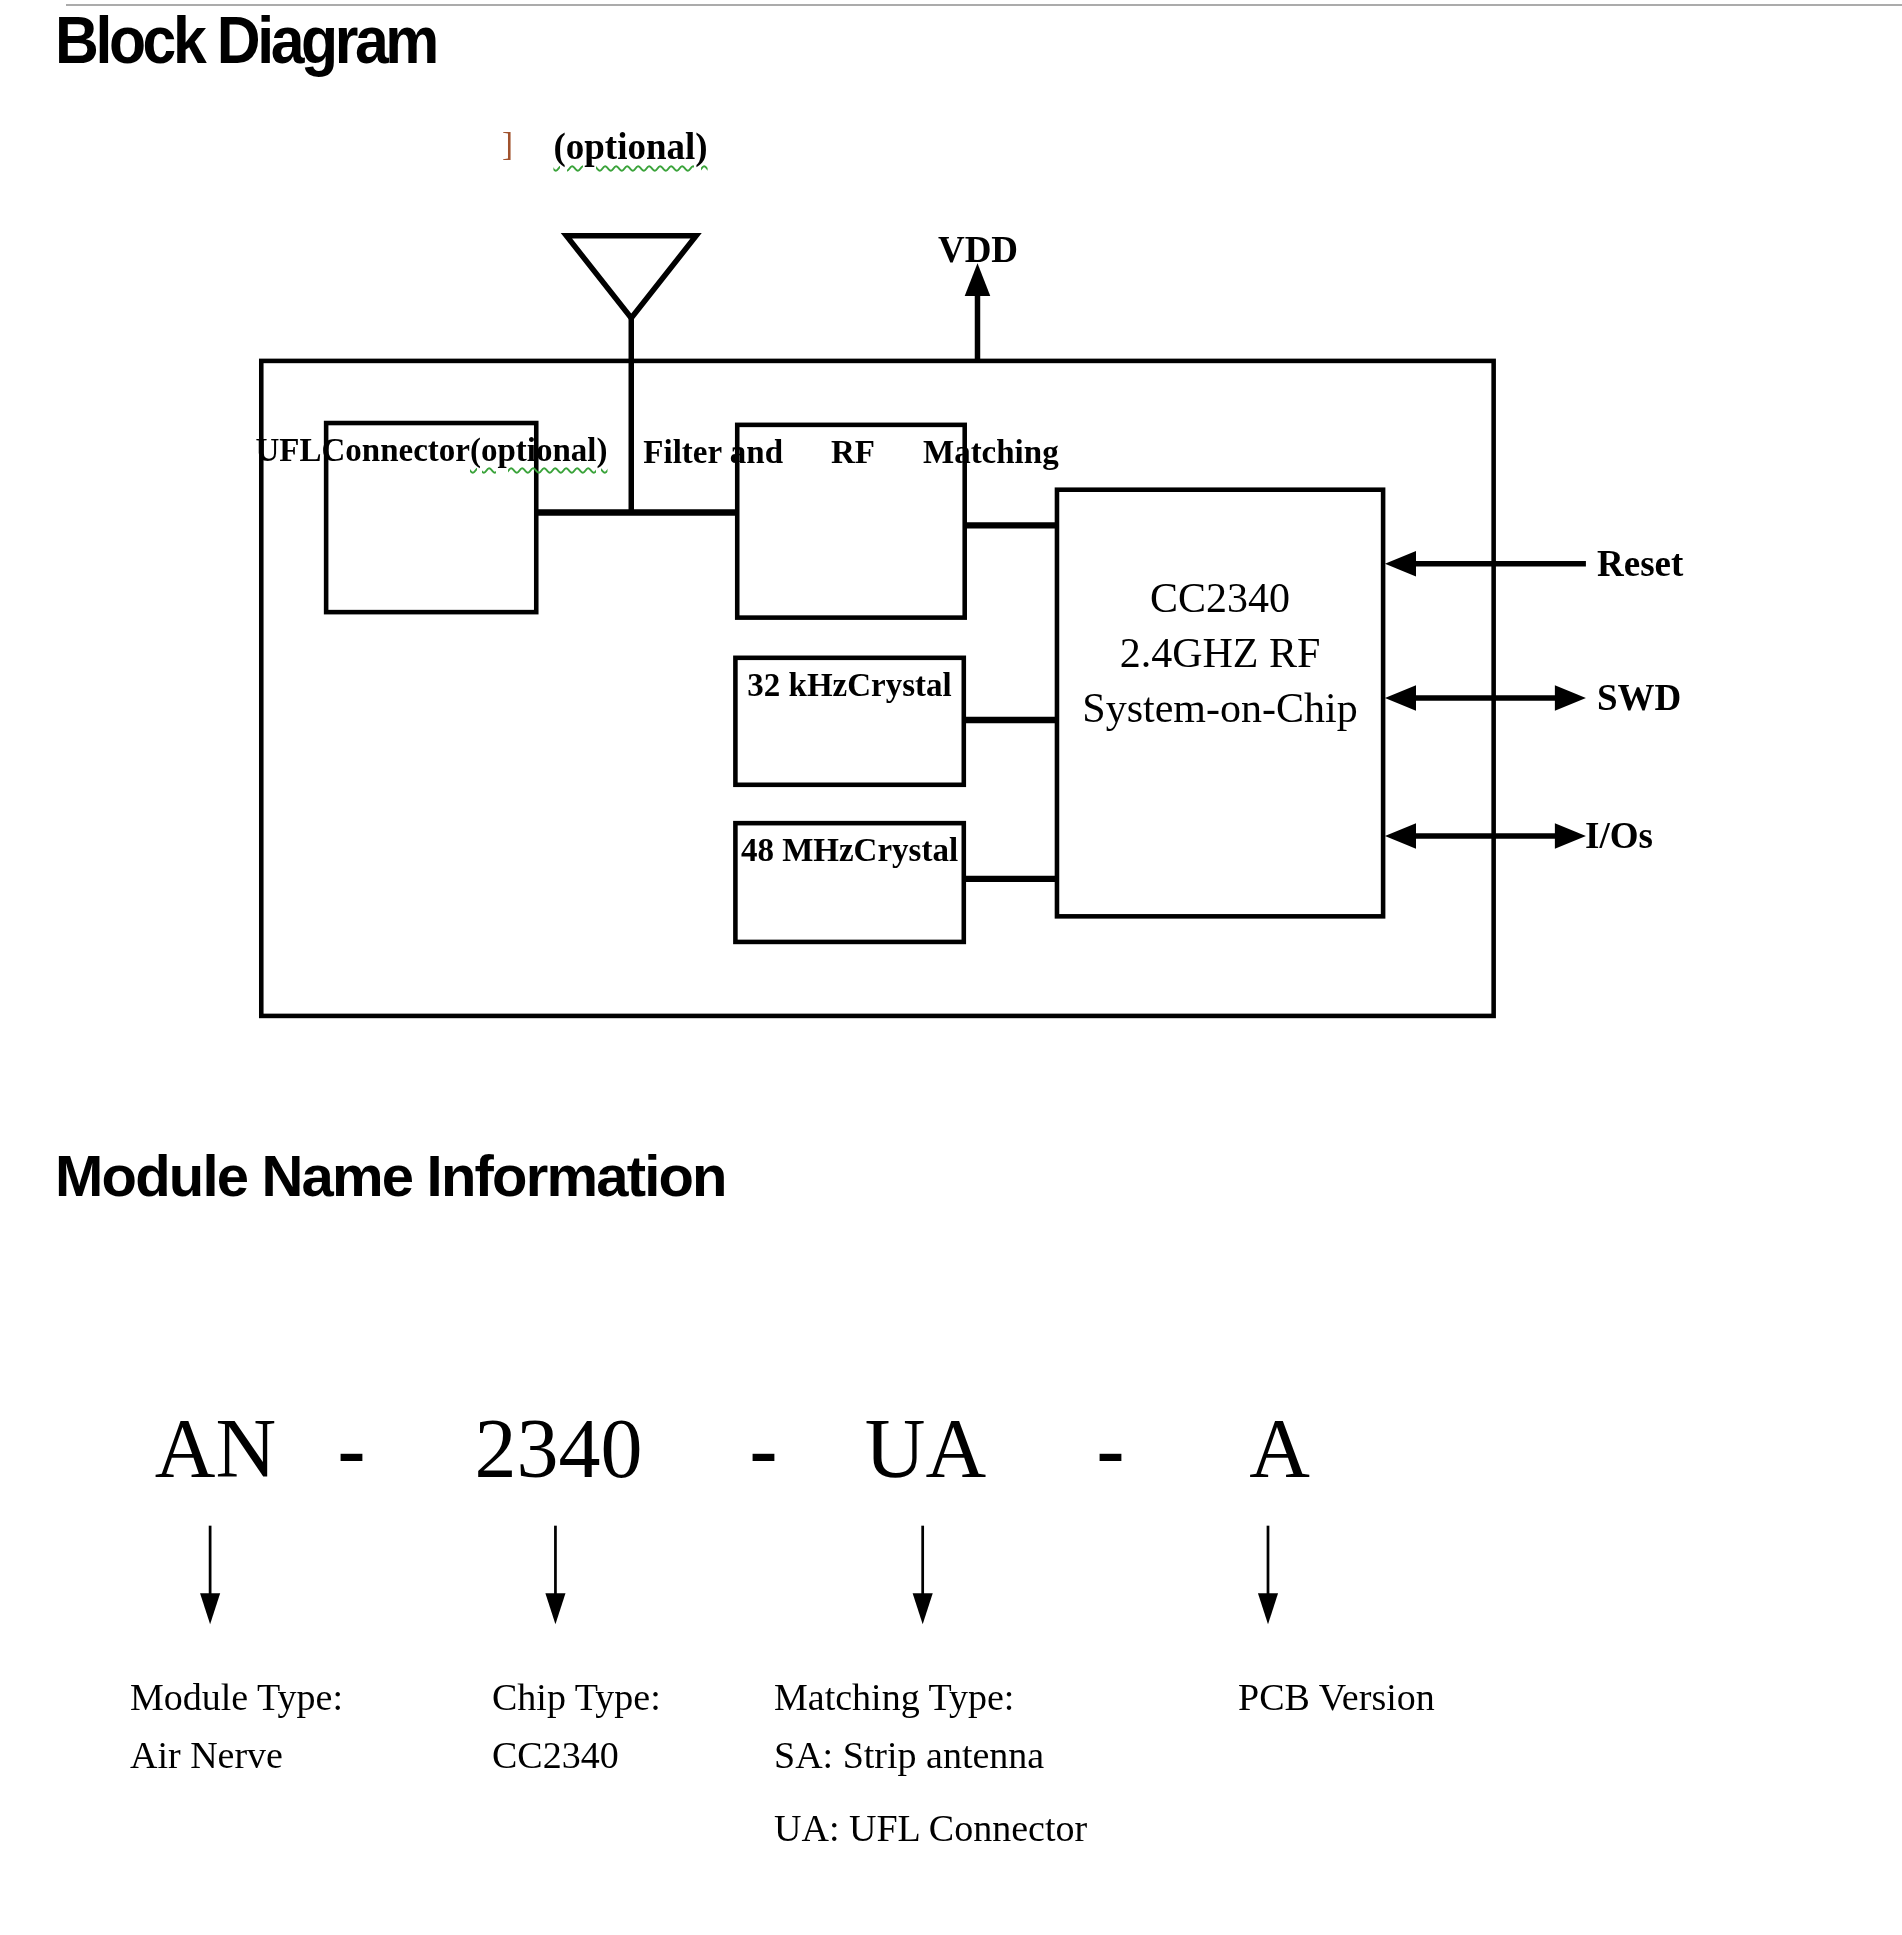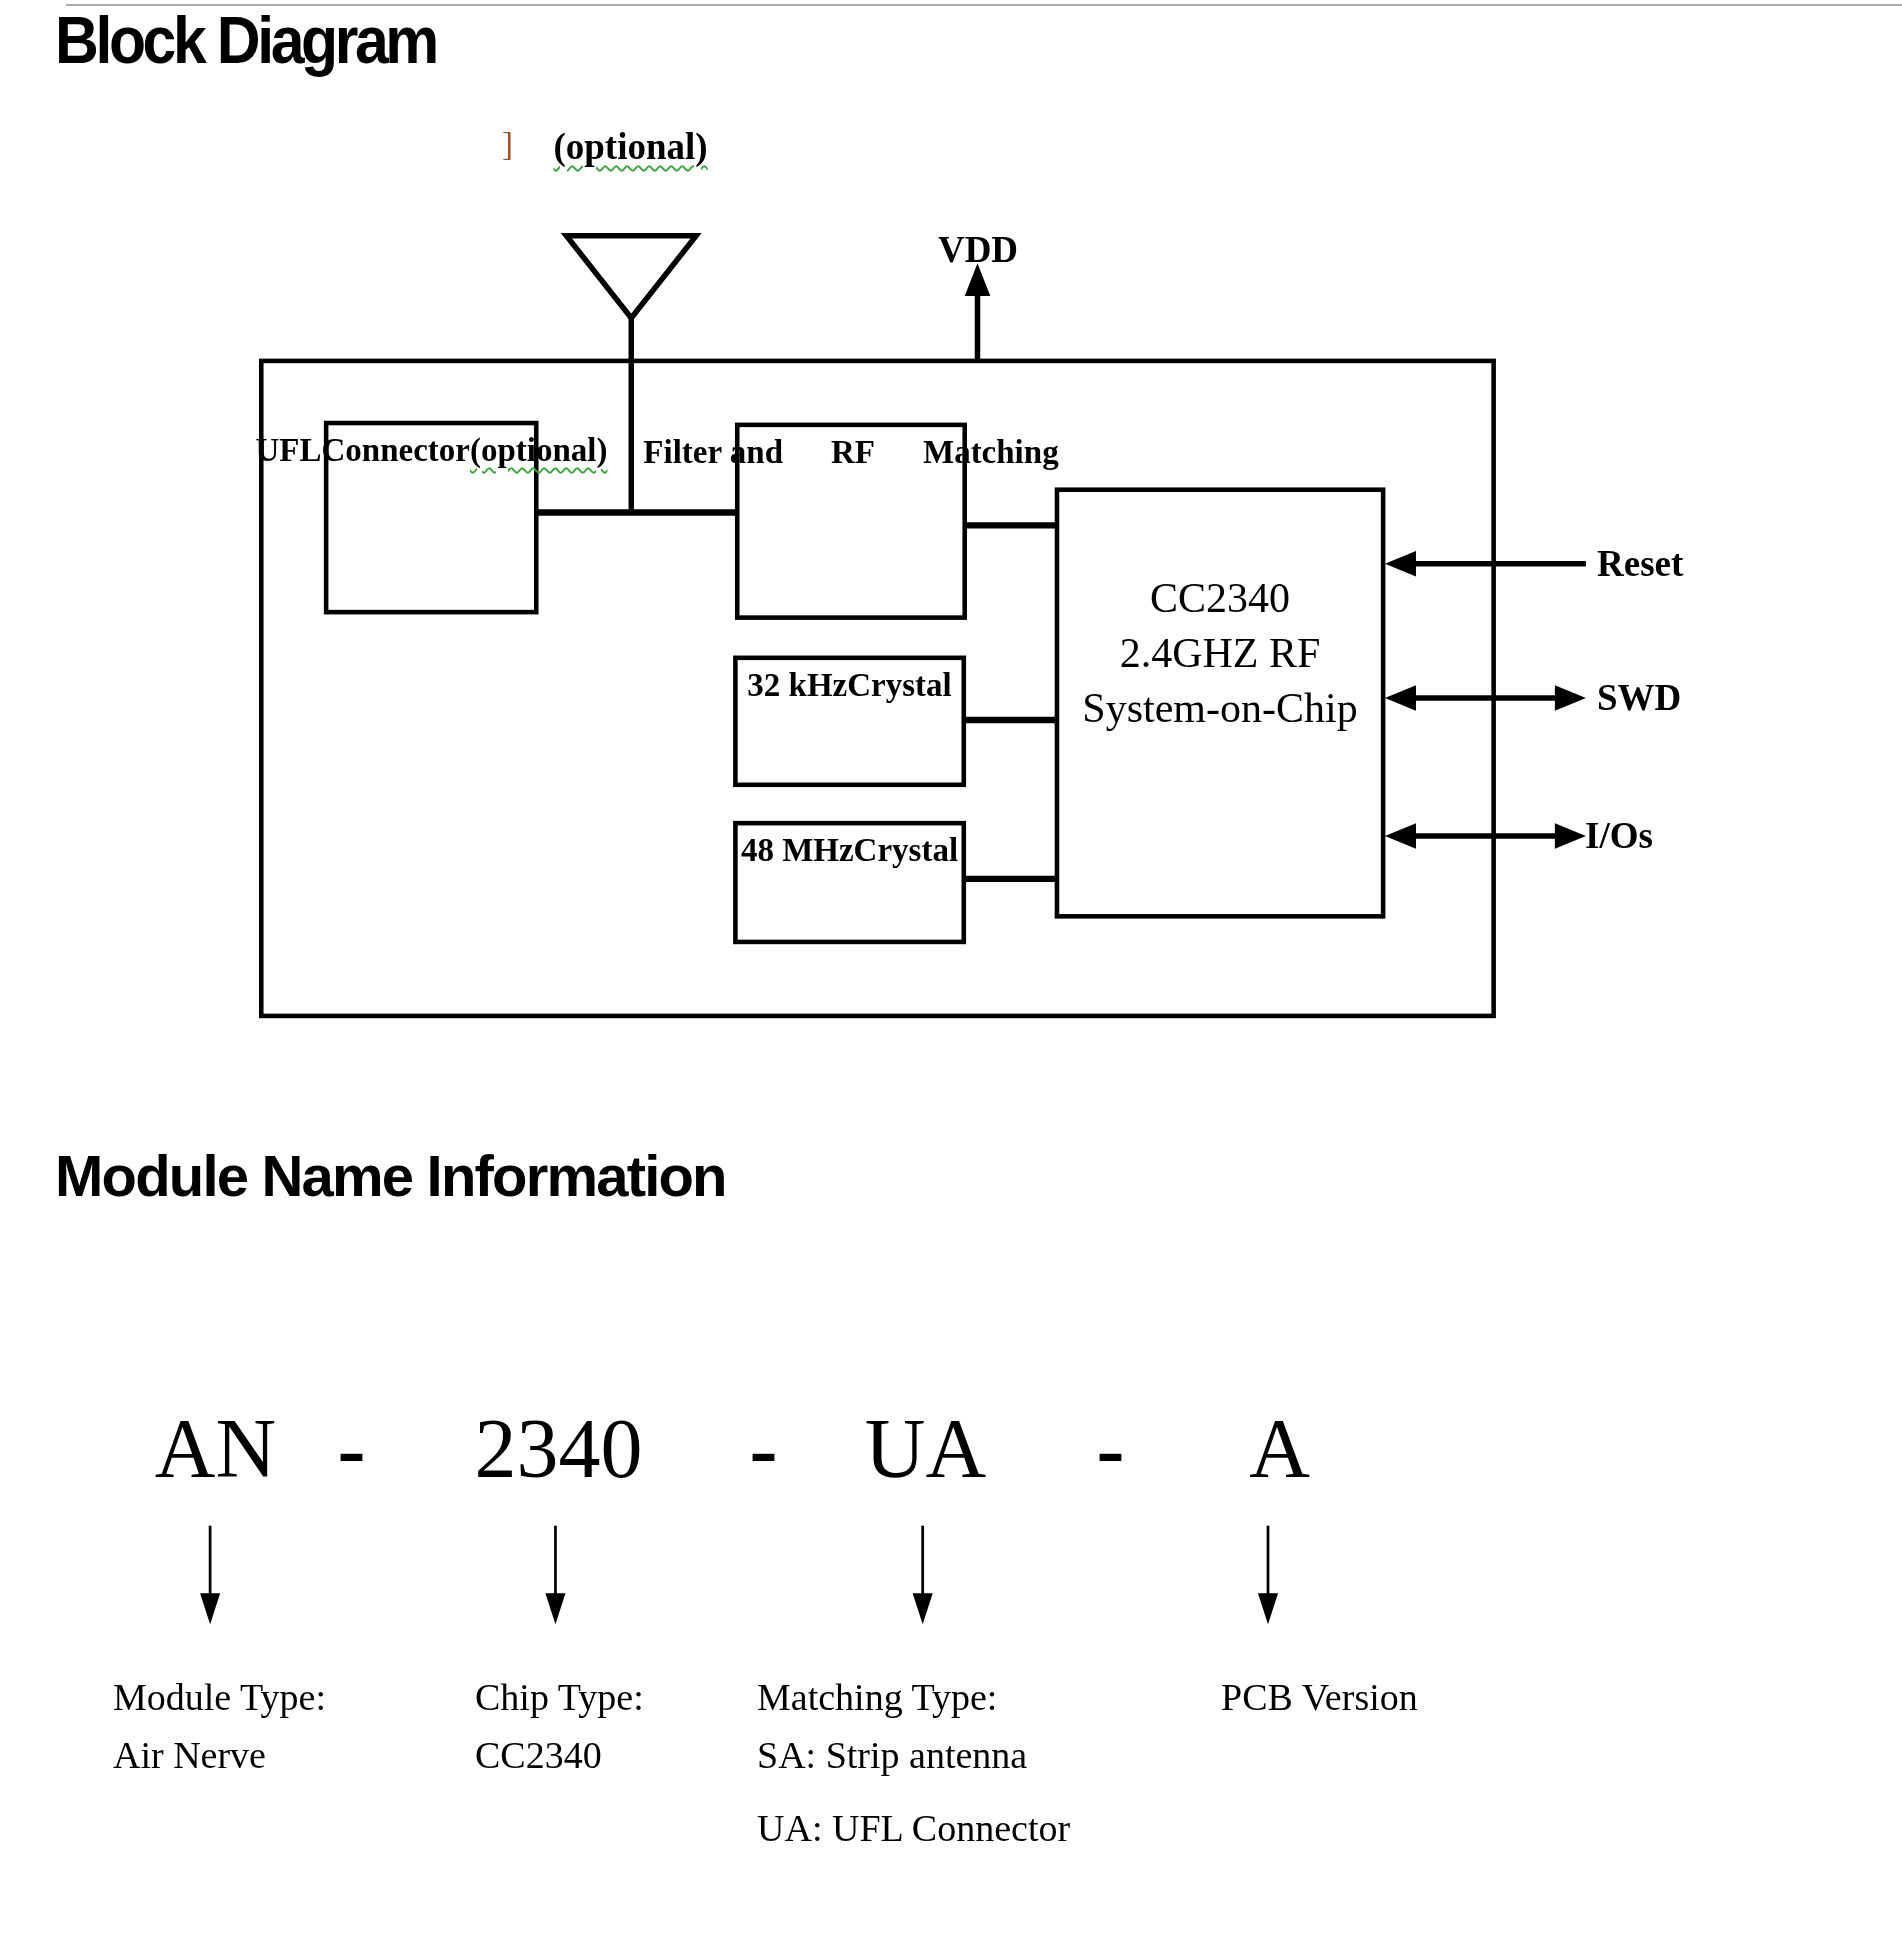--- a/index.html
+++ b/index.html
@@ -30,21 +30,21 @@
     display:flex; align-items:flex-start; justify-content:center;
     text-align:center; font-weight:700; font-size:33px; line-height:48px; white-space:nowrap;
   }
   .soc-text {
     text-align:center; font-weight:400; font-size:42px; line-height:55px; white-space:nowrap;
   }
   .port-label { font-weight:700; font-size:37px; line-height:44px; white-space:nowrap; }
   
   .seg { width:183px; text-align:center; font-size:84px; line-height:101px; white-space:nowrap; }
   .sep { width:183px; text-align:center; font-size:84px; line-height:101px; font-weight:700; }
-  .nm-label { font-size:38px; line-height:46px; white-space:nowrap; }
+  .nm-label { font-size:38px; line-height:46px; white-space:nowrap;margin-left:17px; }
 </style>
 </head>
 <body>
 
 <div id="screen">
 
   <div class="abs top-rule" style="left:66px; top:3.7px; width:1837px;"></div>
 
   <div class="abs h1" style="left:55px; top:1.8px;">Block Diagram</div>
 

